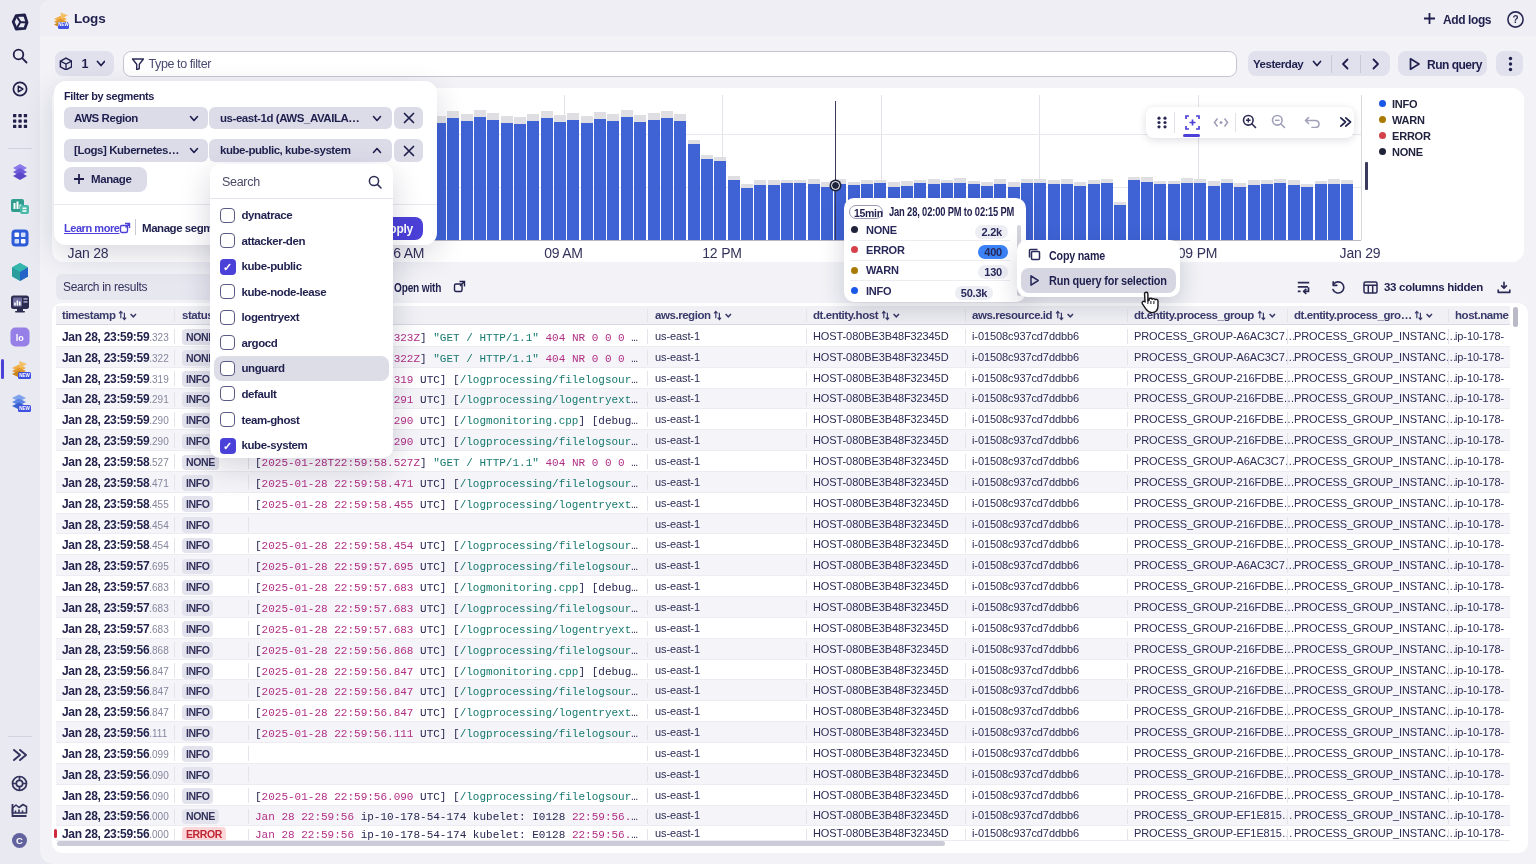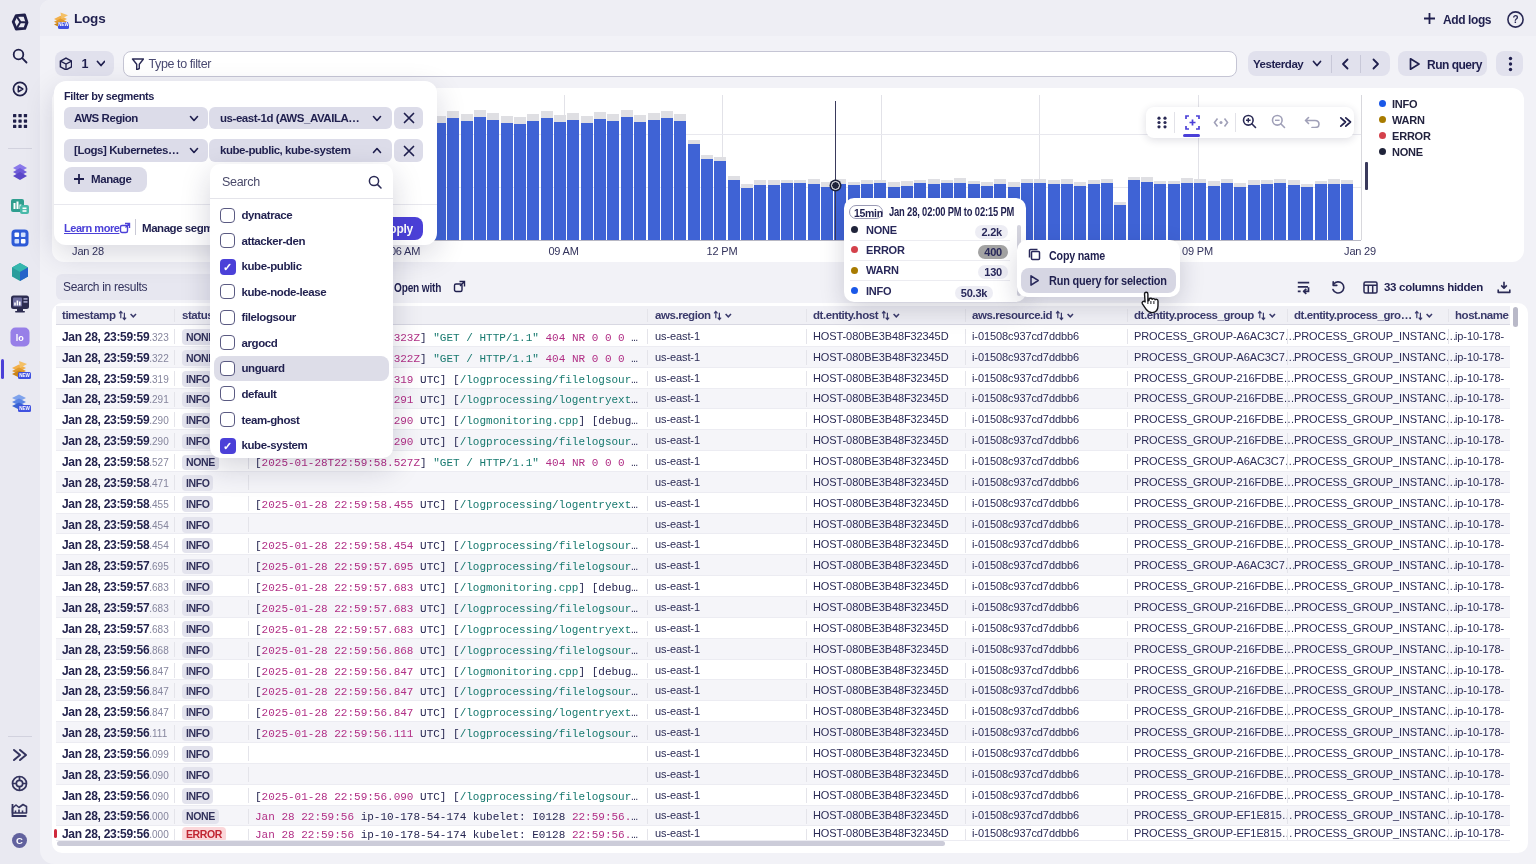--- a/index.html
+++ b/index.html
@@ -6,21 +6,21 @@
 .abs{position:absolute;}
 .sidebar{position:absolute;left:0;top:0;width:40px;height:864px;background:#e9e9f1;}
 .main{position:absolute;left:40px;top:0;width:1496px;height:864px;background:#f2f2f7;border-top-left-radius:10px;border-bottom-left-radius:14px;}
 .hdr{position:absolute;left:40px;top:0;width:1496px;height:36px;background:#eeeef4;border-top-left-radius:10px;}
 .pill{position:absolute;background:#e1e1ed;border-radius:8px;}
 .ptxt{font-weight:700;font-size:12px;letter-spacing:-0.3px;color:#1f1f4e;}
 .input{position:absolute;background:#fff;border:1px solid #c5c5d4;border-radius:8px;}
 .chart-card{position:absolute;left:52px;top:88px;width:1471.5px;height:174px;background:#fff;border-radius:12px;}
 .bar{position:absolute;background:#3f63d5;}
 .cap{position:absolute;background:#dfdfe3;}
-.axis{position:absolute;font-size:11px;color:#33335c;letter-spacing:-0.2px;}
+.axis{position:absolute;font-size:14px;color:#33335c;letter-spacing:-0.2px;}
 .legend{position:absolute;font-size:11px;font-weight:700;color:#23233f;letter-spacing:-0.2px;}
 .dot{position:absolute;border-radius:50%;}
 .ctoolbar{position:absolute;left:1146px;top:107px;width:208px;height:31px;background:#fff;border-radius:8px;box-shadow:0 2px 8px rgba(20,20,60,.14);}
 .panel{position:absolute;left:54px;top:81px;width:383px;height:164px;background:#fff;border-radius:12px;box-shadow:0 10px 30px rgba(20,20,60,.16);}
 .dropdown{position:absolute;left:210px;top:164px;width:183px;height:294px;background:#fff;border-radius:10px;box-shadow:0 10px 30px rgba(20,20,60,.18);}
 .cb{position:absolute;width:15px;height:15px;border:1.5px solid #5a5a82;border-radius:4px;background:#fff;}
 .cbc{position:absolute;width:16px;height:16px;border-radius:4px;background:#4b40d8;color:#fff;font-size:11px;font-weight:700;text-align:center;line-height:16px;}
 .cblbl{position:absolute;font-size:11.5px;font-weight:700;letter-spacing:-0.4px;color:#1f1f4e;}
 .tooltip{position:absolute;left:844px;top:198px;width:182px;height:104px;background:#fff;border-radius:10px;box-shadow:0 8px 24px rgba(20,20,60,.18);}
 .ttrow{position:absolute;font-size:11px;font-weight:700;color:#28285a;letter-spacing:-0.2px;}
@@ -672,20 +672,21 @@
     <div class="colsep" style="left:591px;top:3px;height:15px;"></div>
     <div class="colsep" style="left:750px;top:3px;height:15px;"></div>
     <div class="colsep" style="left:909px;top:3px;height:15px;"></div>
     <div class="colsep" style="left:1071px;top:3px;height:15px;"></div>
     <div class="colsep" style="left:1231px;top:3px;height:15px;"></div>
     <div class="colsep" style="left:1392px;top:3px;height:15px;"></div>
   </div>
 <div class="row" style="top:471.95000000000005px;height:20.85px;background:#f5f5f9;border-bottom:1px solid #ececf2;">
     <div class="cell" style="left:6px;"><span class="ts">Jan 28, 23:59:58</span><span class="ms">.471</span></div>
     <div class="cell" style="left:126px;"><span class="badge">INFO</span></div>
+    <div class="cell" style="left:199px;"><span class="mono"><span>[</span><span class="m">2025-01-28 22:59:58.471</span><span> UTC] [</span><span class="t">/logprocessing/filelogsour</span><span>…</span></span></div>
     <div class="cell ent" style="left:599px;">us-east-1</div>
     <div class="cell ent" style="left:757px;">HOST-080BE3B48F32345D</div>
     <div class="cell ent" style="left:916px;">i-01508c937cd7ddbb6</div>
     <div class="cell ent" style="left:1078px;">PROCESS_GROUP-216FDBE…</div>
     <div class="cell ent" style="left:1238px;">PROCESS_GROUP_INSTANC…</div>
     <div class="cell ent" style="left:1399px;">ip-10-178-</div>
     <div class="colsep" style="left:117.5px;top:3px;height:15px;"></div>
     <div class="colsep" style="left:192px;top:3px;height:15px;"></div>
     <div class="colsep" style="left:591px;top:3px;height:15px;"></div>
     <div class="colsep" style="left:750px;top:3px;height:15px;"></div>
@@ -1078,21 +1079,21 @@
 <div class="abs" style="left:210px;top:197.5px;width:183px;height:1px;background:#e4e4ea;"></div>
 <div class="cb" style="left:219.5px;top:207.6px;"></div>
 <div class="cblbl" style="left:241.5px;top:209.1px;">dynatrace</div>
 <div class="cb" style="left:219.5px;top:233.2px;"></div>
 <div class="cblbl" style="left:241.5px;top:234.7px;">attacker-den</div>
 <div class="cbc" style="left:219.5px;top:258.7px;">✓</div>
 <div class="cblbl" style="left:241.5px;top:260.2px;">kube-public</div>
 <div class="cb" style="left:219.5px;top:284.2px;"></div>
 <div class="cblbl" style="left:241.5px;top:285.8px;">kube-node-lease</div>
 <div class="cb" style="left:219.5px;top:309.8px;"></div>
-<div class="cblbl" style="left:241.5px;top:311.3px;">filelogsour</div>
+<div class="cblbl" style="left:241.5px;top:311.3px;">logentryext</div>
 <div class="cb" style="left:219.5px;top:335.4px;"></div>
 <div class="cblbl" style="left:241.5px;top:336.9px;">argocd</div>
 <div class="abs" style="left:214px;top:356.4px;width:175px;height:25px;background:#dddde8;border-radius:8px;"></div>
 <div class="cb" style="left:219.5px;top:360.9px;"></div>
 <div class="cblbl" style="left:241.5px;top:362.4px;">unguard</div>
 <div class="cb" style="left:219.5px;top:386.4px;"></div>
 <div class="cblbl" style="left:241.5px;top:387.9px;">default</div>
 <div class="cb" style="left:219.5px;top:412.0px;"></div>
 <div class="cblbl" style="left:241.5px;top:413.5px;">team-ghost</div>
 <div class="cbc" style="left:219.5px;top:437.6px;">✓</div>
@@ -1100,21 +1101,21 @@
 <div class="tooltip"></div>
 <div class="abs" style="left:849px;top:204.5px;width:34px;height:14px;border:1px solid #9a9ab5;border-radius:7px;"></div>
 <div class="abs" style="left:854px;top:206.5px;font-size:10.5px;font-weight:700;letter-spacing:-0.3px;">15min</div>
 <div class="abs" style="left:889px;top:205px;font-size:12px;font-weight:700;letter-spacing:-0.2px;transform:scaleX(0.78);transform-origin:0 50%;white-space:nowrap;">Jan 28, 02:00 PM to 02:15 PM</div>
 <div class="dot" style="left:851px;top:226.0px;width:7px;height:7px;background:#20243a;"></div>
 <div class="ttrow" style="left:866px;top:223.5px;">NONE</div>
 <div class="abs" style="left:940px;top:221.5px;width:68px;text-align:right;"><span style="background:#ededf4;border-radius:8px;padding:1px 6px;font-size:11px;font-weight:700;color:#28285a;letter-spacing:-0.2px;">2.2k</span></div>
 <div class="abs" style="left:850px;top:239.5px;width:160px;height:1px;background:#ececf1;"></div>
 <div class="dot" style="left:851px;top:246.4px;width:7px;height:7px;background:#d4414b;"></div>
 <div class="ttrow" style="left:866px;top:243.9px;">ERROR</div>
-<div class="abs" style="left:940px;top:241.9px;width:68px;text-align:right;"><span style="background:#a3a3a3;border-radius:8px;padding:1px 6px;font-size:11px;font-weight:700;color:#28285a;letter-spacing:-0.2px;">400</span></div>
+<div class="abs" style="left:940px;top:241.9px;width:68px;text-align:right;"><span style="background:#3b82f6;border-radius:8px;padding:1px 6px;font-size:11px;font-weight:700;color:#28285a;letter-spacing:-0.2px;">400</span></div>
 <div class="abs" style="left:850px;top:259.9px;width:160px;height:1px;background:#ececf1;"></div>
 <div class="dot" style="left:851px;top:266.8px;width:7px;height:7px;background:#a87b00;"></div>
 <div class="ttrow" style="left:866px;top:264.3px;">WARN</div>
 <div class="abs" style="left:940px;top:262.3px;width:68px;text-align:right;"><span style="background:#ededf4;border-radius:8px;padding:1px 6px;font-size:11px;font-weight:700;color:#28285a;letter-spacing:-0.2px;">130</span></div>
 <div class="abs" style="left:850px;top:280.3px;width:160px;height:1px;background:#ececf1;"></div>
 <div class="dot" style="left:851px;top:287.2px;width:7px;height:7px;background:#1a58e8;"></div>
 <div class="ttrow" style="left:866px;top:284.7px;">INFO</div>
 <div class="abs" style="left:940px;top:282.7px;width:68px;text-align:center;"><span style="background:#ededf4;border-radius:8px;padding:1px 6px;font-size:11px;font-weight:700;color:#28285a;letter-spacing:-0.2px;">50.3k</span></div>
 <div class="abs" style="left:1016.5px;top:225px;width:4px;height:71px;background:#d4d4de;border-radius:2px;"></div>
 <div class="menu"></div>

